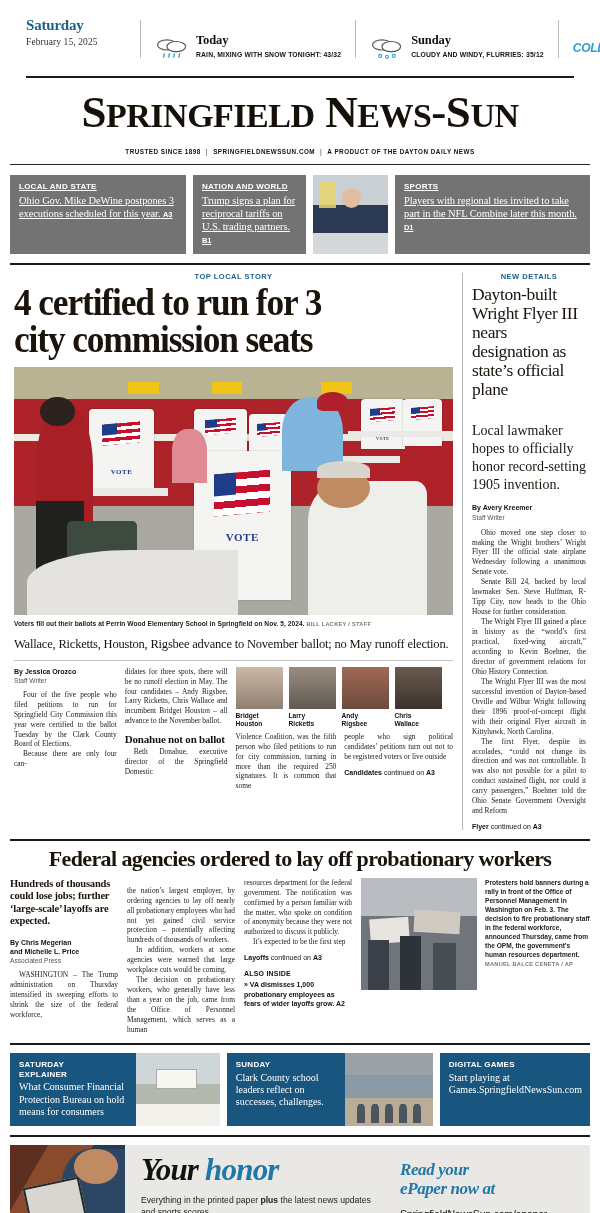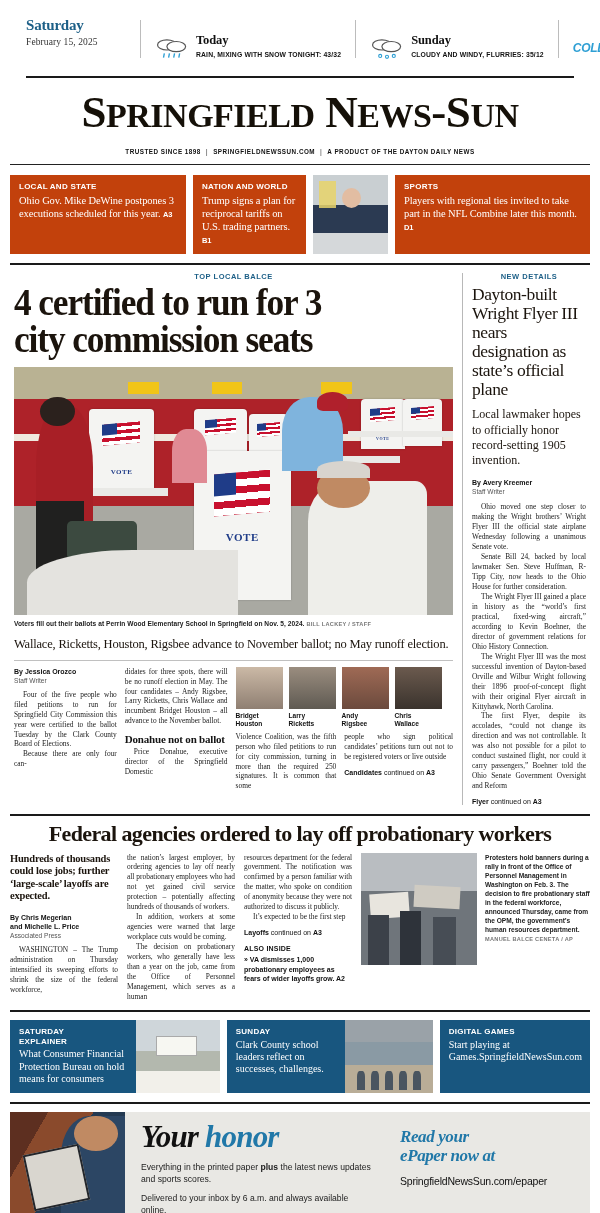--- a/index.html
+++ b/index.html
@@ -62,22 +62,23 @@
   .trusted{
     text-align:center;font-size:6.3px;font-weight:bold;letter-spacing:0.5px;
     color:#111;margin-top:13px;
   }
   .trusted .bar{color:#777;margin:0 5px;}
   .rule-thin{height:1px;background:#222;margin:9px 10px 0 10px;}
 
   
   .teasers{display:flex;margin:10px 10px 0 10px;gap:7px;}
   .teaser{
-    background:#c2410c;color:#fff;padding:7px 9px 8px 9px;box-sizing:border-box;
+    background:#737373;color:#fff;padding:7px 9px 8px 9px;box-sizing:border-box;
     position:relative;
+    text-decoration:underline;
   }
   .t1{width:176px;}
   .t2{width:113px;}
   .t2img{width:75px;background:#9aa6ad;position:relative;overflow:hidden;}
   .t3{flex:1;}
   .teaser .kicker{
     font-size:8px;font-weight:bold;letter-spacing:0.25px;margin-bottom:3px;
   }
   .teaser .tz{
     font-family:"Liberation Serif", serif;
@@ -176,22 +177,22 @@
   .mugimg{width:47px;height:42px;background:#9b9b95;overflow:hidden;position:relative;}
   .mugname{font-size:6.6px;font-weight:bold;line-height:1.22;margin-top:3px;color:#111;}
 
   
   .kicker-r{text-align:center;font-size:7.5px;font-weight:bold;color:#1c5f87;letter-spacing:0.5px;}
   .hed-r{
     font-family:"Liberation Serif", serif;font-weight:normal;font-size:17.5px;
     line-height:1.08;margin-top:4px;color:#1b140d;letter-spacing:-0.4px;
   }
   .deck-r{
-    font-family:"Liberation Serif", serif;font-size:12px;line-height:1.27;
-    margin-top:9px;color:#1b140d;
+    font-family:"Liberation Serif", serif;font-size:14px;line-height:1.27;
+    margin-top:24px;color:#1b140d;
   }
   .rail-body{
     font-family:"Liberation Serif", serif;font-size:7.4px;line-height:1.345;
     color:#1a1a1a;text-align:justify;margin-top:7px;-webkit-hyphens:auto;hyphens:auto;
   }
   .rail-body p{margin:0;text-indent:9px;}
 
   
   .rule-sec{height:2px;background:#1a1a1a;margin:9px 10px 0 10px;}
   .sec2{margin:7px 10px 0 10px;}
@@ -347,21 +348,21 @@
       <div class="kicker">SPORTS</div>
       <div class="tz"><span>Players with regional ties invited to take part in the NFL Combine later this month.</span> <span class="pg">D1</span></div>
     </div>
   </div>
 
   <div class="rule-main"></div>
 
   <div class="topwrap">
 
     <div class="topleft">
-      <div class="kicker-center">TOP LOCAL BALCE</div>
+      <div class="kicker-center">TOP LOCAL STORY</div>
       <div class="hed-main">
         <div>4 certified to run for 3</div>
         <div>city commission seats</div>
       </div>
 
       <div class="photo-vote">
         <div class="gymwall"></div>
         <div class="gymstripe"></div>
         <div class="ypanel" style="left:26%;"></div>
         <div class="ypanel" style="left:45%;"></div>
@@ -428,21 +429,21 @@
             <p>Because there are only four can-</p>
           </div>
         </div>
 
         <div class="tc">
           <div class="bodytxt" style="margin-top:0;">
             <p class="noind">didates for three spots, there will be no runoff election in May. The four candidates – Andy Rigsbee, Larry Ricketts, Chris Wallace and incumbent Bridget Houston – all advance to the November ballot.</p>
           </div>
           <div class="subhead-sm">Donahue not on ballot</div>
           <div class="bodytxt" style="margin-top:2px;">
-            <p>Price Donahue, executive director of the Springfield Domestic</p>
+            <p>Beth Donahue, executive director of the Springfield Domestic</p>
           </div>
         </div>
 
         <div class="tc" style="width:66.66%;padding-right:0;">
           <div class="mugs">
             <div class="mug">
               <div class="mugimg" style="background:linear-gradient(#cbb9a6,#8f7f72);"></div>
               <div class="mugname"><span>Bridget</span><br><span>Houston</span></div>
             </div>
             <div class="mug">
@@ -514,21 +515,21 @@
         <div class="deck2">Hundreds of thousands could lose jobs; further ‘large-scale’ layoffs are expected.</div>
         <div class="byline" style="margin-top:10px;">By Chris Megerian</div>
         <div class="byline">and Michelle L. Price</div>
         <div class="bytitle">Associated Press</div>
         <div class="bodytxt">
           <p>WASHINGTON – The Trump administration on Thursday intensified its sweeping efforts to shrink the size of the federal workforce,</p>
         </div>
       </div>
 
       <div class="s2c">
-        <div class="bodytxt" style="margin-top:0;">
+        <div class="bodytxt" style="margin-top:8px;">
           <p class="noind">the nation’s largest employer, by ordering agencies to lay off nearly all probationary employees who had not yet gained civil service protection – potentially affecting hundreds of thousands of workers.</p>
           <p>In addition, workers at some agencies were warned that large workplace cuts would be coming.</p>
           <p>The decision on probationary workers, who generally have less than a year on the job, came from the Office of Personnel Management, which serves as a human</p>
         </div>
       </div>
 
       <div class="s2c">
         <div class="bodytxt" style="margin-top:0;">
           <p class="noind">resources department for the federal government. The notification was confirmed by a person familiar with the matter, who spoke on condition of anonymity because they were not authorized to discuss it publicly.</p>
           <p>It’s expected to be the first step</p>

